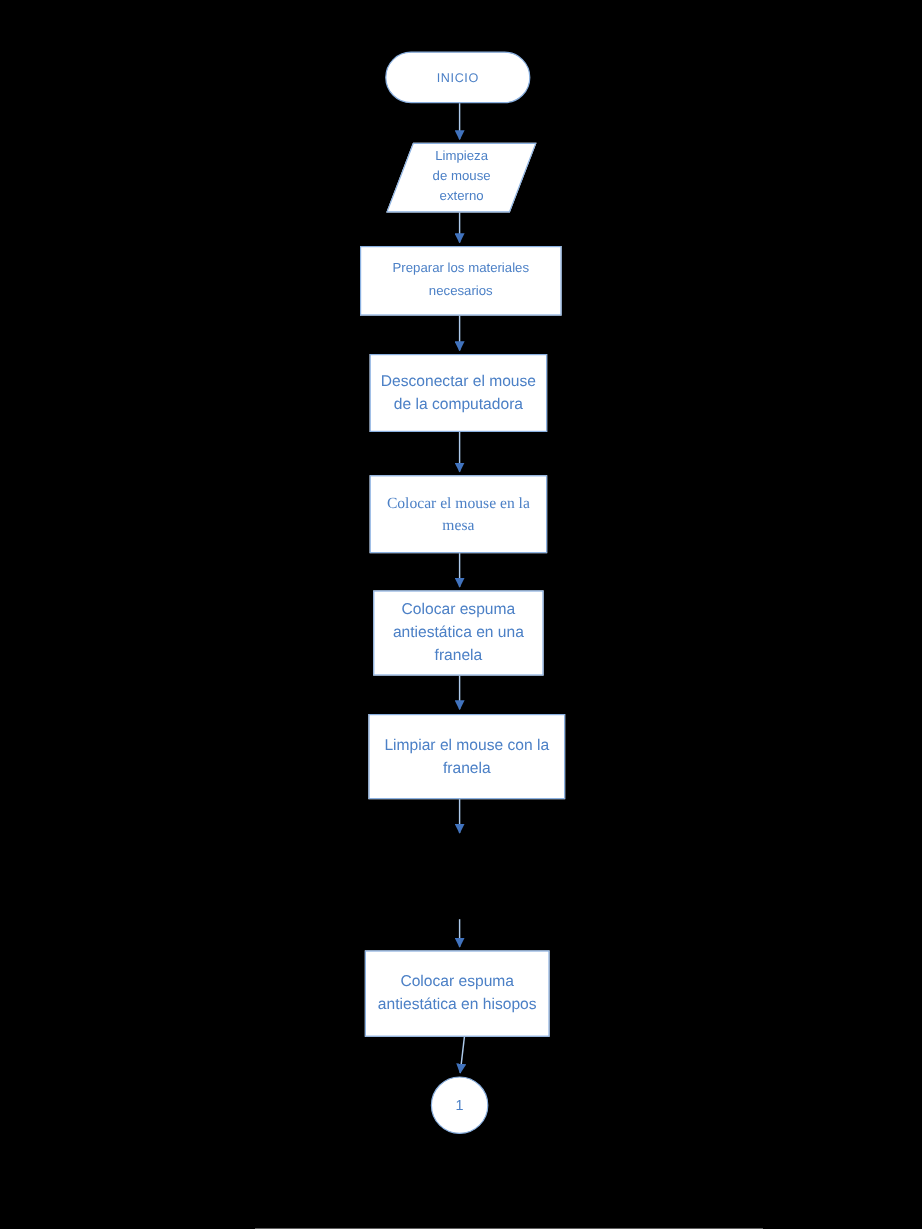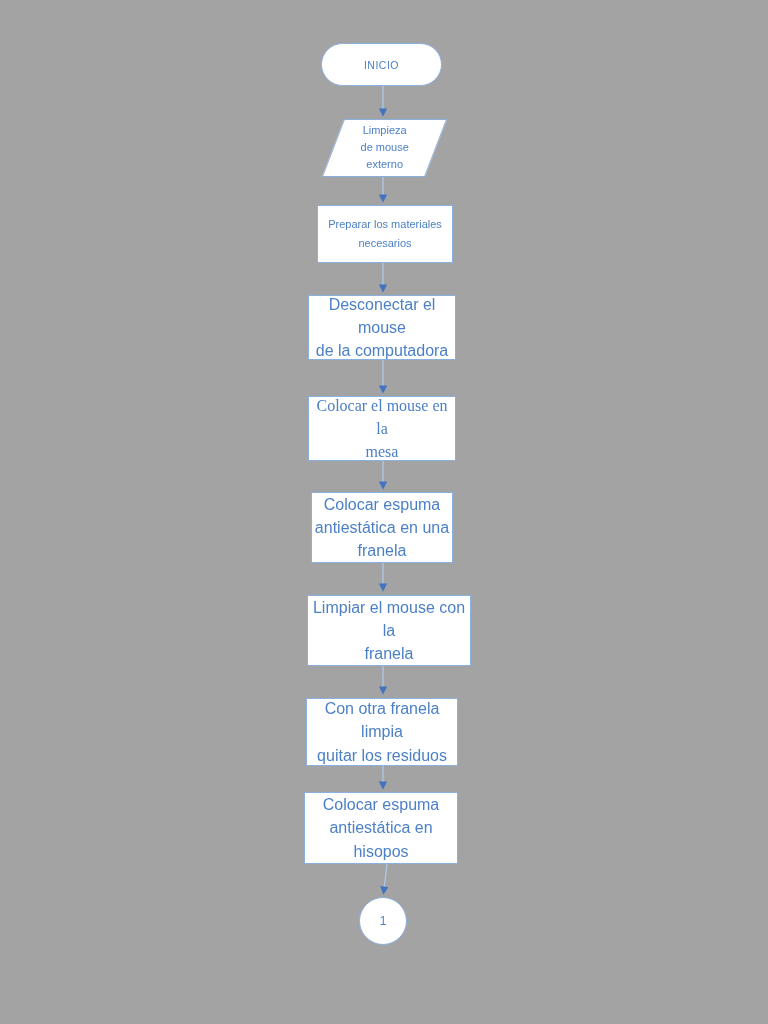--- a/index.html
+++ b/index.html
@@ -5,21 +5,21 @@
   html, body {
     margin: 0;
     padding: 0;
     background: #ffffff;
     font-family: "Liberation Sans", sans-serif;
   }
   .canvas {
     position: relative;
     width: 768px;
     height: 1024px;
-    background: #a3a3a3;
+    background: #000000;
     overflow: hidden;
   }
   .connectors {
     position: absolute;
     left: 0; top: 0;
     width: 768px;
     height: 1024px;
     pointer-events: none;
   }
   .node {
@@ -49,28 +49,28 @@
     left: 333px; top: 119px;
     width: 103px; height: 58px;
     transform: skewX(-21deg);
     font-size: 11px;
     line-height: 1.55;
   }
   .parallelogram .label {
     transform: skewX(21deg);
   }
   .process {
-    font-size: 16px;
+    font-size: 13px;
     line-height: 1.45;
   }
   .process.small {
     font-size: 11px;
     line-height: 1.7;
   }
-  .p1 { left: 317px; top: 205px; width: 136px; height: 58px; }
+  .p1 { left: 300px; top: 205px; width: 168px; height: 58px; }
   .p2 { left: 308px; top: 295px; width: 148px; height: 65px; }
   .p3 { left: 308px; top: 396px; width: 148px; height: 65px; font-family: Liberation Serif, serif; }
   .p4 { left: 311px; top: 492px; width: 142px; height: 71px; }
   .p5 { left: 307px; top: 595px; width: 164px; height: 71px; }
   .p6 { left: 306px; top: 698px; width: 152px; height: 68px; }
   .p7 { left: 304px; top: 792px; width: 154px; height: 72px; }
   .circle-connector {
     left: 359px; top: 897px;
     width: 48px; height: 48px;
     border-radius: 50%;
@@ -128,24 +128,20 @@
     <span class="label">Colocar espuma
 antiestática en una
 franela</span>
   </div>
 
   <div class="node process p5">
     <span class="label">Limpiar el mouse con la
 franela</span>
   </div>
 
-  <div class="node process p6">
-    <span class="label">Con otra franela limpia
-quitar los residuos</span>
-  </div>
 
   <div class="node process p7">
     <span class="label">Colocar espuma
 antiestática en hisopos</span>
   </div>
 
   <div class="node circle-connector">
     <span class="label">1</span>
   </div>
 

